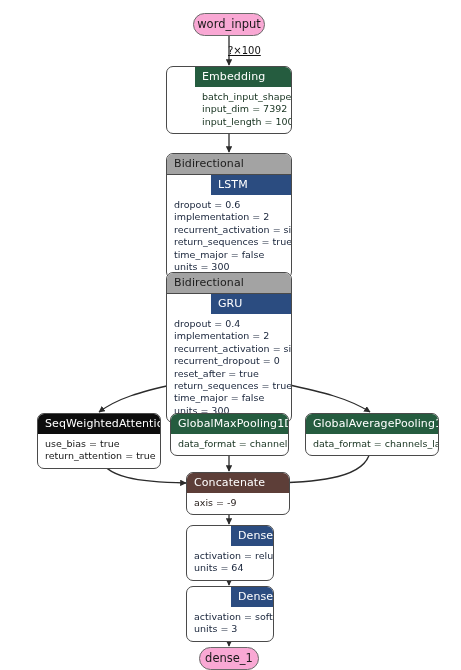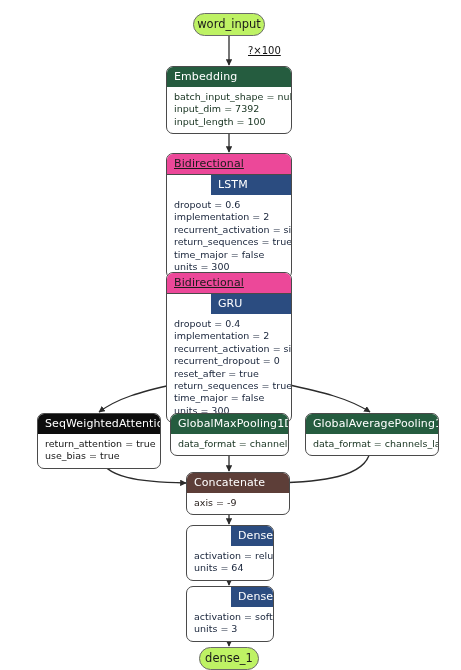--- a/index.html
+++ b/index.html
@@ -21,21 +21,21 @@
     top: 0;
     width: 461px;
     height: 670px;
     pointer-events: none;
   }
 
   
   .pill {
     position: absolute;
     box-sizing: border-box;
-    background: #bef264;
+    background: #f9a8d4;
     border: 1px solid #6b6b6b;
     border-radius: 13px;
     height: 23px;
     line-height: 21px;
     text-align: center;
     font-size: 11.5px;
     color: #1a1a1a;
     white-space: nowrap;
   }
 
@@ -54,24 +54,23 @@
     font-size: 11px;
     color: #ffffff;
     white-space: nowrap;
     letter-spacing: 0.1px;
   }
   .hdr.green  { background: #255c3f; }
   .hdr.blue   { background: #2b4c80; margin-left: 44px; }
   .hdr.brown  { background: #5d3e38; }
   .hdr.black  { background: #0d0d0d; }
   .hdr.wrap {
-    background: #ec4899;
+    background: #a3a3a3;
     color: #1c1c1c;
     border-bottom: 1px solid #4a4a4a;
-    text-decoration: underline;
   }
   .params {
     box-sizing: border-box;
     padding: 4px 7px 5px 7px;
     font-size: 9.5px;
     line-height: 12.4px;
     color: #16321f;
     white-space: nowrap;
   }
   .params.bluish { color: #18243a; }
@@ -121,23 +120,23 @@
       <path d="M 229 504 L 229 524"></path>
 
       <path d="M 229 570 L 229 585"></path>
 
       <path d="M 229 631 L 229 646"></path>
     </g>
   </svg>
 
   <div class="pill" style="left:193px; top:13px; width:72px;">word_input</div>
 
-  <div class="edge-label" style="left:248px; top:45px;text-decoration:underline;">?×100</div>
-
-  <div class="node" style="left:166px; top:66px; width:126px;">
+  <div class="edge-label" style="left:228px; top:45px;text-decoration:underline;">?×100</div>
+
+  <div class="node" style="left:166px; top:66px; width:126px;padding-left:28px;">
     <div class="hdr green">Embedding</div>
     <div class="params">
       <span class="p">batch_input_shape = null, 100</span>
       <span class="p">input_dim = 7392</span>
       <span class="p">input_length = 100</span>
     </div>
   </div>
 
   <div class="node" style="left:166px; top:153px; width:126px;">
     <div class="hdr wrap">Bidirectional</div>
@@ -163,22 +162,22 @@
       <span class="p">reset_after = true</span>
       <span class="p">return_sequences = true</span>
       <span class="p">time_major = false</span>
       <span class="p">units = 300</span>
     </div>
   </div>
 
   <div class="node" style="left:37px; top:413px; width:124px;">
     <div class="hdr black">SeqWeightedAttention</div>
     <div class="params darkish">
+      <span class="p">use_bias = true</span>
       <span class="p">return_attention = true</span>
-      <span class="p">use_bias = true</span>
     </div>
   </div>
 
   <div class="node" style="left:170px; top:413px; width:119px;">
     <div class="hdr green">GlobalMaxPooling1D</div>
     <div class="params">
       <span class="p">data_format = channels_last</span>
     </div>
   </div>
 

